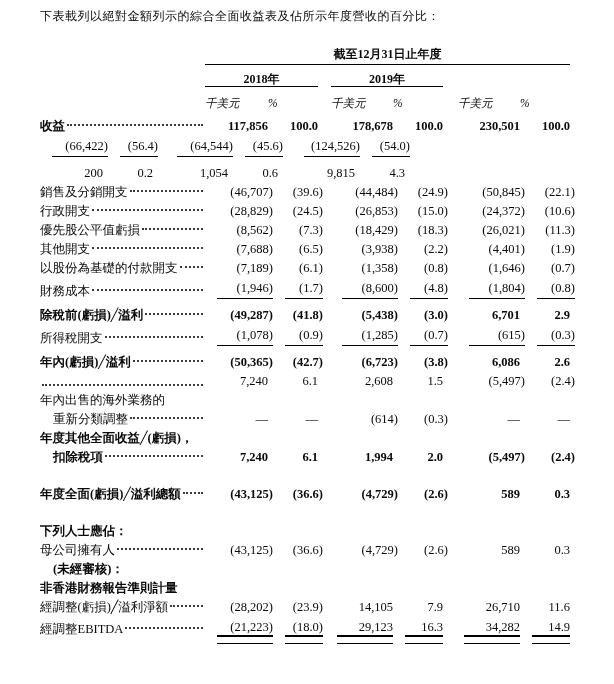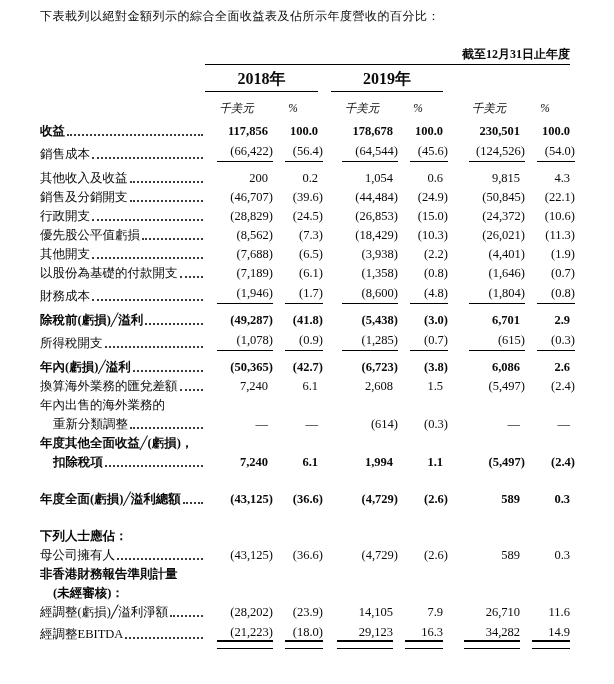--- a/index.html
+++ b/index.html
@@ -11,48 +11,47 @@
     overflow: hidden;
   }
   .intro {
     margin: 7px 40px 0 40px;
     font-size: 12px; line-height: 18px;
     letter-spacing: 0.5px;
   }
   .fin-table { margin-top: 22px; }
   .thead { margin: 0 44px 0 205px; }
   .period {
-    text-align: right; font-weight: bold;
+    text-align: center; font-weight: bold;
     font-size: 12px; line-height: 14px;
     padding-bottom: 3px;
     border-bottom: 1.5px solid #000;
   }
   .years { display: flex; margin-top: 7px; }
   .yg {
     text-align: center; font-weight: bold;
-    font-size: 16px; line-height: 14px;
-    padding-bottom: 5px;
+    font-size: 12px; line-height: 14px;
     border-bottom: 1.5px solid #000;
   }
   .yg1 { width: 113px; }
   .yg2 { width: 112px; margin-left: 13px; text-align: center; }
   .yg3 { width: 112px; margin-left: 15px; }
   .units { display: flex; margin-top: 9px; font-style: italic; font-size: 11.5px; line-height: 14px; }
-  .uc { text-align: center; }
+  .uc { text-align: left; }
   .uc1 { width: 63px; } .uc2 { width: 50px; }
   .uc3 { width: 62px; margin-left: 13px; } .uc4 { width: 50px; }
   .uc5 { width: 62px; margin-left: 15px; } .uc6 { width: 50px; }
 
   .tbody { margin-top: 5px; padding-bottom: 14px; }
   .row {
     display: flex; align-items: flex-end;
     margin: 0 44px 0 40px;
     height: 19px; font-size: 12.5px; line-height: 16px;
   }
-  .lbl { flex: 0 0 165px; display: flex; align-items: flex-end; overflow: hidden; }
+  .lbl { flex: 0 0 165px; display: flex; align-items: center; overflow: hidden; }
   .row.no-vals .lbl { flex: 1 1 auto; }
   .lbl .t { white-space: nowrap; }
   .row.indent .lbl .t { padding-left: 13px; }
   .dots { flex: 1 1 auto; min-width: 4px; border-bottom: 2px dotted #3a3a3a; margin: 0 2px 3px 2px; }
   .cell { text-align: right; }
   .cm1 { flex: 0 0 63px; } .cp1 { flex: 0 0 50px; }
   .cm2 { flex: 0 0 62px; margin-left: 13px; } .cp2 { flex: 0 0 50px; }
   .cm3 { flex: 0 0 62px; margin-left: 15px; } .cp3 { flex: 0 0 50px; }
   .val { display: inline-block; text-align: right; }
   .cm1 .val, .cm2 .val, .cm3 .val { min-width: 56px; }
@@ -101,36 +100,28 @@
             <span class="dots"></span>
           </div>
           <div class="cell cm1"><span class="val">117,856</span></div>
           <div class="cell cp1"><span class="val">100.0</span></div>
           <div class="cell cm2"><span class="val">178,678</span></div>
           <div class="cell cp2"><span class="val">100.0</span></div>
           <div class="cell cm3"><span class="val">230,501</span></div>
           <div class="cell cp3"><span class="val">100.0</span></div>
         </div>
         <div class="row u-single">
-          <div class="lbl">
-            <span class="t">銷售成本</span>
-            <span class="dots"></span>
-          </div>
           <div class="cell cm1"><span class="val neg">(66,422)</span></div>
           <div class="cell cp1"><span class="val neg">(56.4)</span></div>
           <div class="cell cm2"><span class="val neg">(64,544)</span></div>
           <div class="cell cp2"><span class="val neg">(45.6)</span></div>
           <div class="cell cm3"><span class="val neg">(124,526)</span></div>
           <div class="cell cp3"><span class="val neg">(54.0)</span></div>
         </div>
         <div class="row">
-          <div class="lbl">
-            <span class="t">其他收入及收益</span>
-            <span class="dots"></span>
-          </div>
           <div class="cell cm1"><span class="val">200</span></div>
           <div class="cell cp1"><span class="val">0.2</span></div>
           <div class="cell cm2"><span class="val">1,054</span></div>
           <div class="cell cp2"><span class="val">0.6</span></div>
           <div class="cell cm3"><span class="val">9,815</span></div>
           <div class="cell cp3"><span class="val">4.3</span></div>
         </div>
         <div class="row">
           <div class="lbl">
             <span class="t">銷售及分銷開支</span>
@@ -156,21 +147,21 @@
           <div class="cell cp3"><span class="val neg">(10.6)</span></div>
         </div>
         <div class="row">
           <div class="lbl">
             <span class="t">優先股公平值虧損</span>
             <span class="dots"></span>
           </div>
           <div class="cell cm1"><span class="val neg">(8,562)</span></div>
           <div class="cell cp1"><span class="val neg">(7.3)</span></div>
           <div class="cell cm2"><span class="val neg">(18,429)</span></div>
-          <div class="cell cp2"><span class="val neg">(10.3)</span></div>
+          <div class="cell cp2"><span class="val neg">(18.3)</span></div>
           <div class="cell cm3"><span class="val neg">(26,021)</span></div>
           <div class="cell cp3"><span class="val neg">(11.3)</span></div>
         </div>
         <div class="row">
           <div class="lbl">
             <span class="t">其他開支</span>
             <span class="dots"></span>
           </div>
           <div class="cell cm1"><span class="val neg">(7,688)</span></div>
           <div class="cell cp1"><span class="val neg">(6.5)</span></div>
@@ -234,21 +225,20 @@
           </div>
           <div class="cell cm1"><span class="val neg">(50,365)</span></div>
           <div class="cell cp1"><span class="val neg">(42.7)</span></div>
           <div class="cell cm2"><span class="val neg">(6,723)</span></div>
           <div class="cell cp2"><span class="val neg">(3.8)</span></div>
           <div class="cell cm3"><span class="val">6,086</span></div>
           <div class="cell cp3"><span class="val">2.6</span></div>
         </div>
         <div class="row">
           <div class="lbl">
-            <span class="t">換算海外業務的匯兌差額</span>
             <span class="dots"></span>
           </div>
           <div class="cell cm1"><span class="val">7,240</span></div>
           <div class="cell cp1"><span class="val">6.1</span></div>
           <div class="cell cm2"><span class="val">2,608</span></div>
           <div class="cell cp2"><span class="val">1.5</span></div>
           <div class="cell cm3"><span class="val neg">(5,497)</span></div>
           <div class="cell cp3"><span class="val neg">(2.4)</span></div>
         </div>
         <div class="row no-vals">
@@ -274,21 +264,21 @@
           </div>
         </div>
         <div class="row bold indent">
           <div class="lbl">
             <span class="t">扣除稅項</span>
             <span class="dots"></span>
           </div>
           <div class="cell cm1"><span class="val">7,240</span></div>
           <div class="cell cp1"><span class="val">6.1</span></div>
           <div class="cell cm2"><span class="val">1,994</span></div>
-          <div class="cell cp2"><span class="val">1.1</span></div>
+          <div class="cell cp2"><span class="val">2.0</span></div>
           <div class="cell cm3"><span class="val neg">(5,497)</span></div>
           <div class="cell cp3"><span class="val neg">(2.4)</span></div>
         </div>
         <div class="row bold gap-lg">
           <div class="lbl">
             <span class="t">年度全面(虧損)╱溢利總額</span>
             <span class="dots"></span>
           </div>
           <div class="cell cm1"><span class="val neg">(43,125)</span></div>
           <div class="cell cp1"><span class="val neg">(36.6)</span></div>
@@ -307,28 +297,28 @@
             <span class="t">母公司擁有人</span>
             <span class="dots"></span>
           </div>
           <div class="cell cm1"><span class="val neg">(43,125)</span></div>
           <div class="cell cp1"><span class="val neg">(36.6)</span></div>
           <div class="cell cm2"><span class="val neg">(4,729)</span></div>
           <div class="cell cp2"><span class="val neg">(2.6)</span></div>
           <div class="cell cm3"><span class="val">589</span></div>
           <div class="cell cp3"><span class="val">0.3</span></div>
         </div>
+        <div class="row bold indent no-vals">
+          <div class="lbl">
+            <span class="t">(未經審核)：</span>
+          </div>
+        </div>
         <div class="row bold no-vals">
           <div class="lbl">
             <span class="t">非香港財務報告準則計量</span>
-          </div>
-        </div>
-        <div class="row bold indent no-vals">
-          <div class="lbl">
-            <span class="t">(未經審核)：</span>
           </div>
         </div>
         <div class="row">
           <div class="lbl">
             <span class="t">經調整(虧損)╱溢利淨額</span>
             <span class="dots"></span>
           </div>
           <div class="cell cm1"><span class="val neg">(28,202)</span></div>
           <div class="cell cp1"><span class="val neg">(23.9)</span></div>
           <div class="cell cm2"><span class="val">14,105</span></div>

